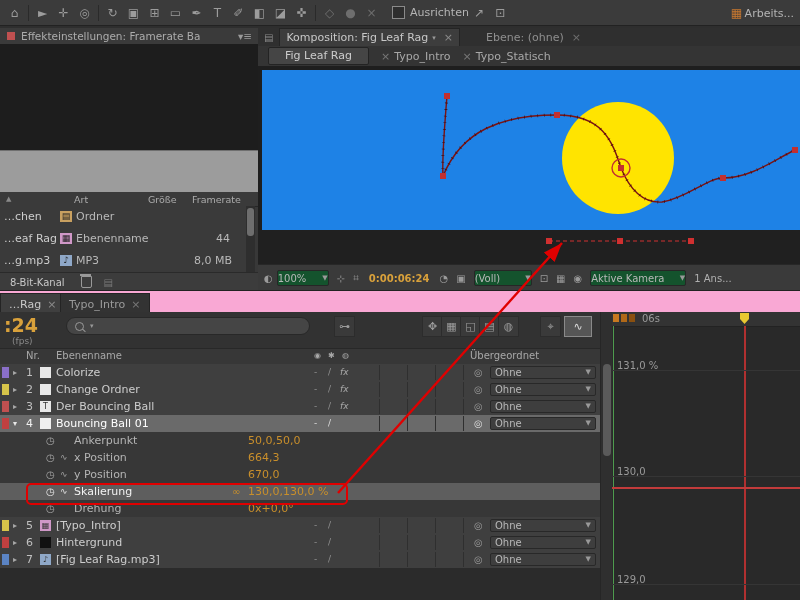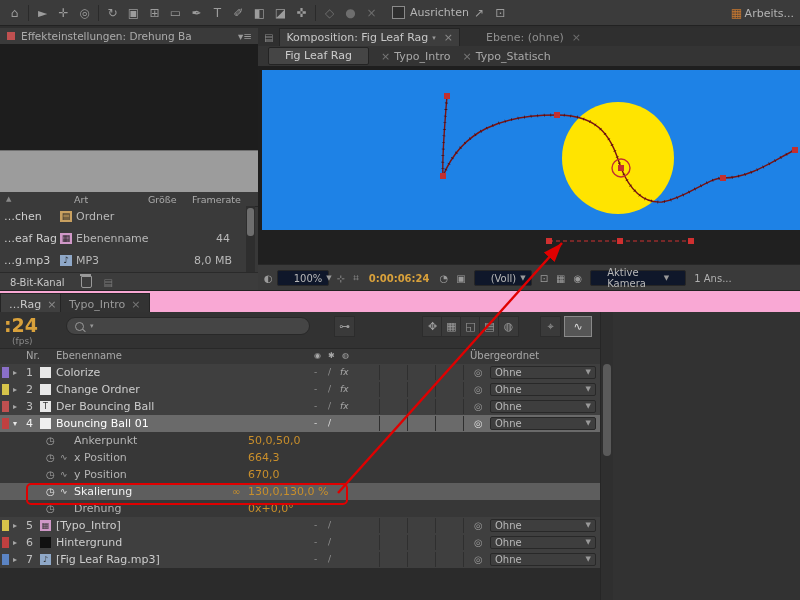--- a/index.html
+++ b/index.html
@@ -8,21 +8,21 @@
   .a{position:absolute}
   .f{display:flex;align-items:center}
   
   .topbar{left:0;top:0;width:800px;height:26px;background:#3B3B3B;border-bottom:1px solid #222;display:flex;align-items:center;padding-left:4px;box-sizing:border-box}
   .tb{width:21px;height:20px;display:inline-flex;align-items:center;justify-content:center;color:#9C9C9C;font-size:12px}
   .tbsep{width:1px;height:16px;background:#2a2a2a;margin:0 3px}
   .cb{width:11px;height:11px;border:1px solid #8A8A8A;background:#2E2E2E;display:inline-block;margin:0 5px 0 10px}
   
   .titlebar{background:#3A3A3A;color:#ACACAC;font-size:10.5px;display:flex;align-items:center;border-bottom:1px solid #262626}
   .pchip{width:8px;height:8px;background:#C05050;margin:0 6px 0 7px}
-  .dd{background:#0f172a;border:1px solid #262626;border-radius:2px;color:#B8B8B8;font-size:10px;display:inline-flex;align-items:center;padding:0 16px;box-sizing:border-box;height:16px}
+  .dd{background:#14532d;border:1px solid #262626;border-radius:2px;color:#B8B8B8;font-size:10px;display:inline-flex;align-items:center;justify-content:space-between;padding:0 0;box-sizing:border-box;height:16px}
   .dda{font-size:7px;color:#999;margin-left:4px}
   .ic{color:#9A9A9A}
   
   .prj-row{position:absolute;left:0;width:246px;height:22px;border-bottom:1px solid #313131;background:#3A3A3A}
   .prj-row>*{position:absolute;top:0;height:22px;line-height:22px}
   .ticon{top:5px!important;height:11px!important;line-height:11px!important;width:12px;text-align:center;font-size:9px;color:#222}
   
   .lrow{position:absolute;left:0;width:600px;height:17px;background:#3F3F3F;border-bottom:1px solid #323232}
   .lrow>*, .prow>*{position:absolute;top:0;height:17px;line-height:17px}
   .prow{position:absolute;left:0;width:600px;height:17px;background:#373737;border-bottom:1px solid #303030}
@@ -85,21 +85,21 @@
     <span style="color:#B4B4B4">Ausrichten</span>
     <span class="tb">↗</span>
     <span class="tb">⊡</span>
     <span class="a" style="right:58px;top:6px;color:#C87830;font-size:12px">▦</span>
     <span class="a" style="right:6px;top:7px;color:#B4B4B4">Arbeits...</span>
   </div>
 
   <div class="a" style="left:0;top:28px;width:258px;height:164px;background:#333">
     <div class="titlebar" style="height:16px">
       <span class="pchip"></span>
-      <span>Effekteinstellungen: Drehung Ba</span>
+      <span>Effekteinstellungen: Framerate Ba</span>
       <span style="margin-left:auto;margin-right:6px;color:#9A9A9A">▾≡</span>
     </div>
     <div class="a" style="left:0;top:16px;width:258px;height:106px;background:#1D1D1D"></div>
     <div class="a" style="left:0;top:122px;width:258px;height:42px;background:#9C9C9C;border-top:1px solid #6F6F6F"></div>
   </div>
 
   <div class="a" style="left:0;top:192px;width:258px;height:80px;background:#383838">
     <div class="a titlebar" style="left:0;top:0;width:258px;height:14px;font-size:9.5px">
       <span style="margin-left:6px;font-size:7px;color:#8A8A8A">▲</span>
       <span class="a" style="left:74px">Art</span>
@@ -383,20 +383,38 @@
         <span>Ohne</span>
         <span class="dda">▼</span>
       </span>
   </div>
   <div class="a" style="left:0;top:568px;width:600px;height:32px;background:#2B2B2B"></div>
 
   <div class="a" style="left:600px;top:312px;width:12px;height:288px;background:#2F2F2F;border-left:1px solid #262626">
     <div class="a" style="left:2px;top:52px;width:8px;height:92px;background:#5A5A5A;border-radius:4px"></div>
   </div>
 
+  <div class="a" style="left:612px;top:312px;width:188px;height:288px;background:#292929">
+    <div class="a" style="left:0;top:0;width:188px;height:14px;background:#333;border-bottom:1px solid #222">
+      <span class="a" style="left:1px;top:2px;width:6px;height:8px;background:#C87820"></span>
+      <span class="a" style="left:9px;top:2px;width:6px;height:8px;background:#B06818"></span>
+      <span class="a" style="left:17px;top:2px;width:6px;height:8px;background:#8A5010"></span>
+      <span class="a glabel" style="left:30px;top:1px">06s</span>
+      <span class="playhead a" style="left:128px;top:1px"></span>
+    </div>
+    <div class="a" style="left:1px;top:14px;width:1px;height:274px;background:#4E9B4E"></div>
+    <div class="a" style="left:132px;top:14px;width:2px;height:274px;background:#B03030"></div>
+    <div class="a" style="left:0;top:58px;width:188px;height:1px;background:#353535"></div>
+    <div class="a" style="left:0;top:164px;width:188px;height:1px;background:#353535"></div>
+    <div class="a" style="left:0;top:272px;width:188px;height:1px;background:#353535"></div>
+    <div class="a" style="left:0;top:175px;width:188px;height:2px;background:#C23B3B"></div>
+    <span class="a glabel" style="left:5px;top:48px">131,0 %</span>
+    <span class="a glabel" style="left:5px;top:154px">130,0</span>
+    <span class="a glabel" style="left:5px;top:262px">129,0</span>
+  </div>
 
   <svg class="a overlay" style="left:0;top:0" width="800" height="600" viewBox="0 0 800 600">
     <defs>
       <marker id="ah" markerWidth="10" markerHeight="8" refX="8" refY="3" orient="auto">
         <path d="M0,0 L8,3 L0,6 z" fill="#E00000"></path>
       </marker>
     </defs>
 
     <line x1="549" y1="241" x2="691" y2="241" stroke="#D03030" stroke-width="1.2" stroke-dasharray="4 3"></line>
     <rect x="546" y="238" width="6" height="6" fill="#D03030"></rect>

